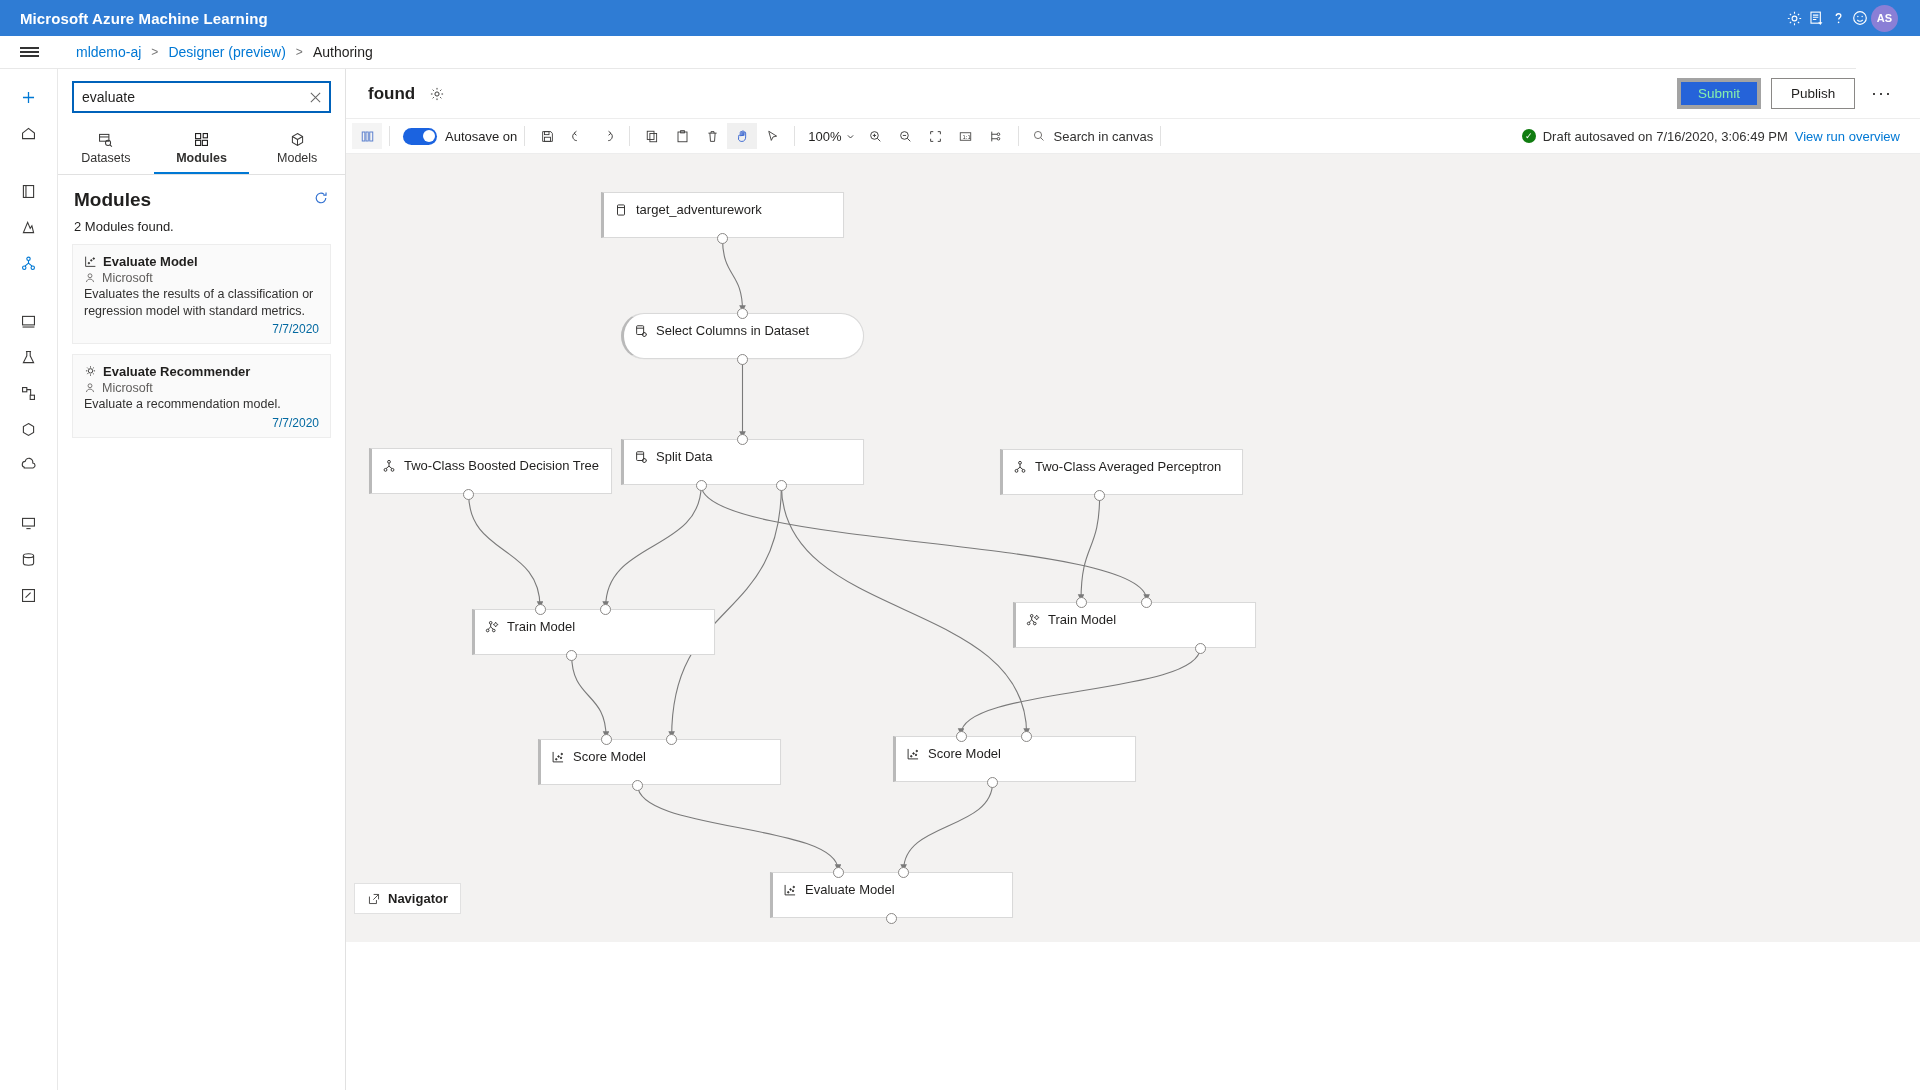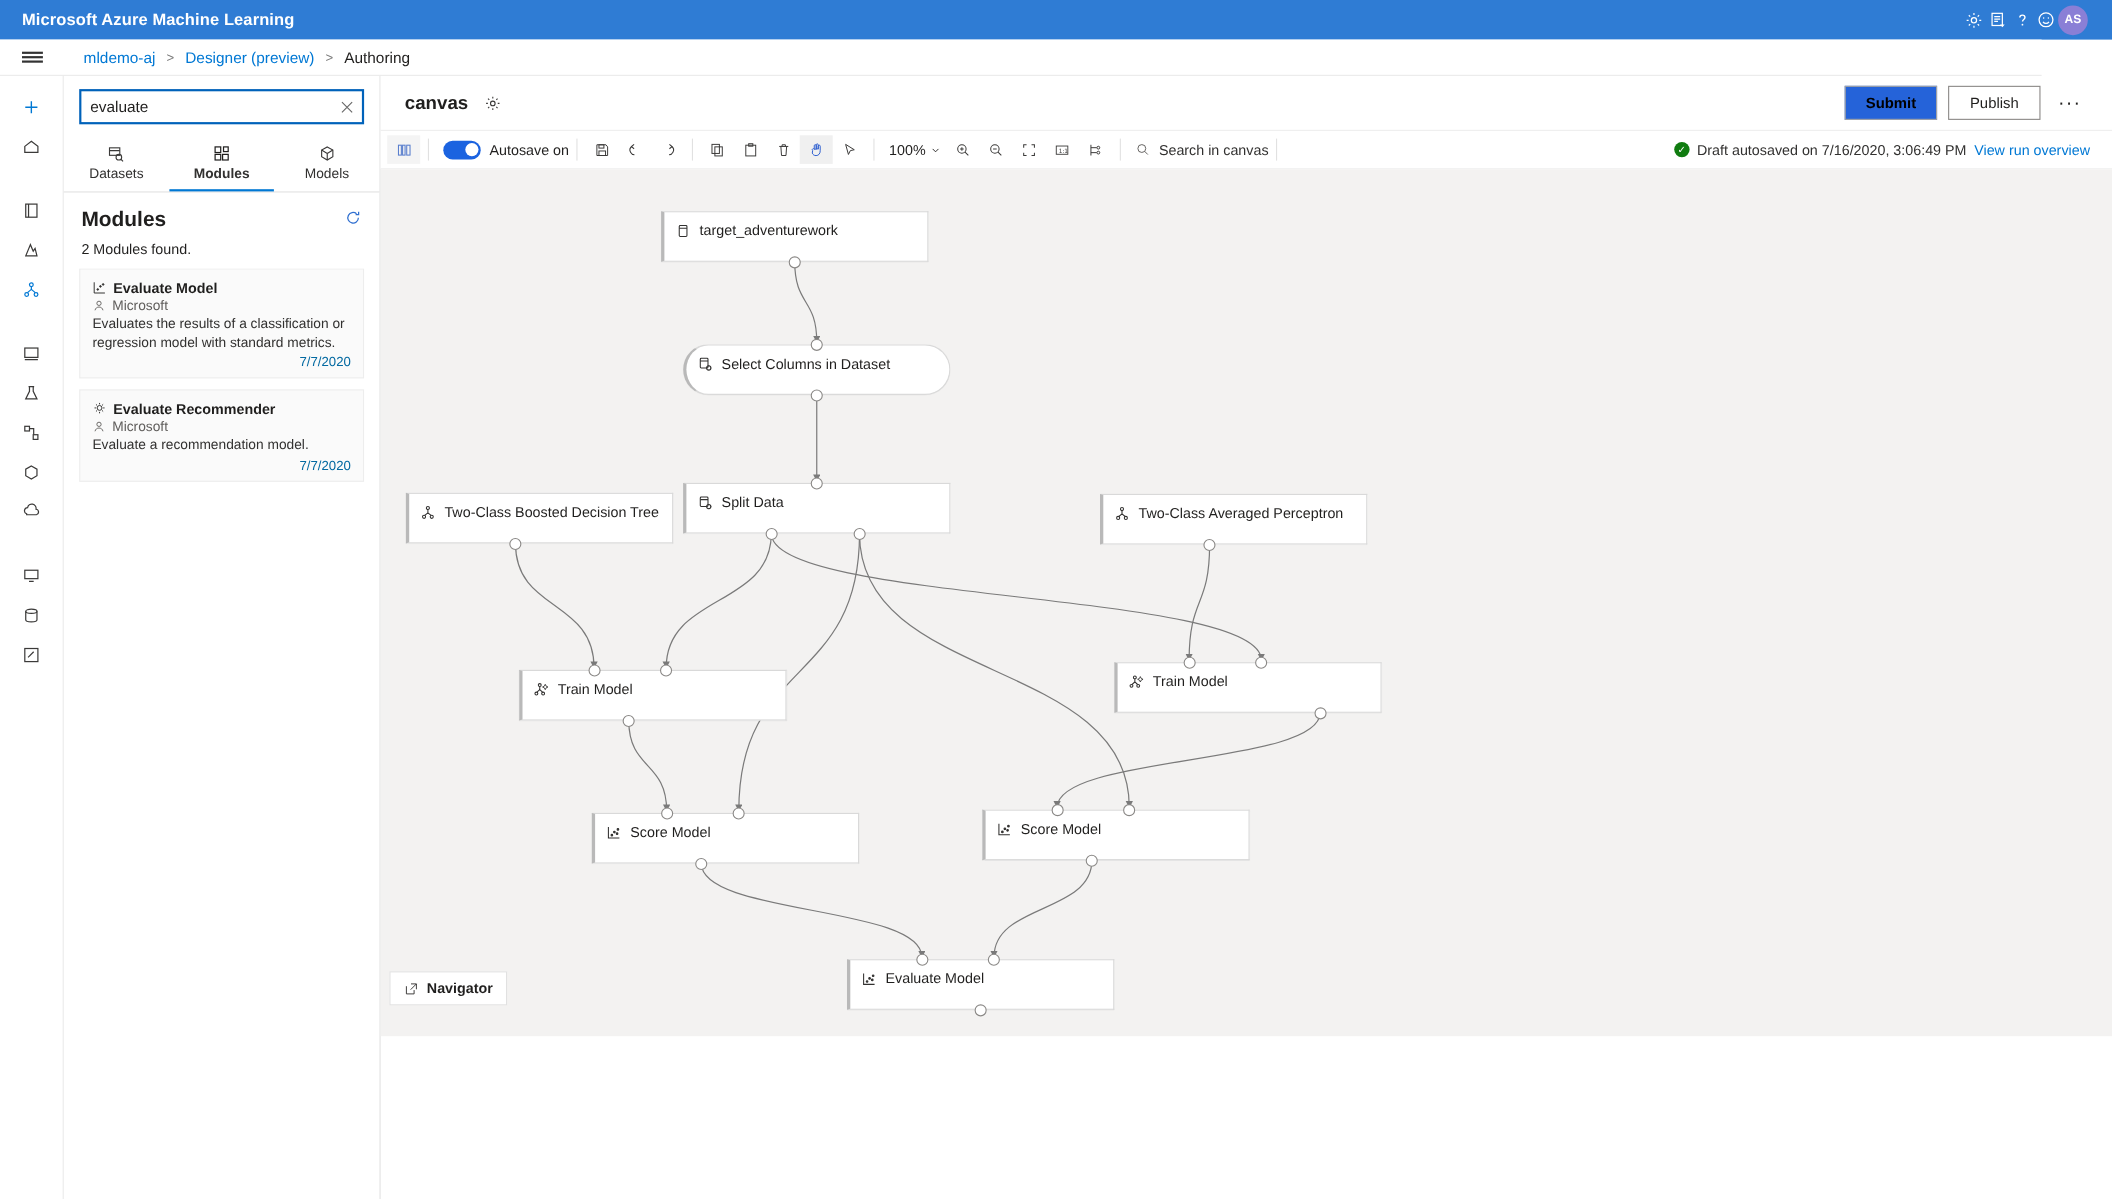--- a/index.html
+++ b/index.html
@@ -94,21 +94,21 @@
     background: #fff; border-bottom: 1px solid #ededed; display: flex; align-items: center;
   }
   .pipe-name { font-size: 17px; font-weight: bold; color: #201f1e; margin-left: 22px; }
   .pipe-gear { margin-left: 14px; color: #3b3a39; cursor: pointer; display: flex; }
   .dsn-actions { margin-left: auto; display: flex; align-items: center; gap: 10px; padding-right: 22px; }
   .btn {
     height: 31px; min-width: 84px; padding: 0 16px; font-size: 13.5px;
     font-family: "Liberation Sans", sans-serif; cursor: pointer;
     display: flex; align-items: center; justify-content: center;
   }
-  .btn-primary { background: #2563d9; color: #000000; border: 1px solid #a3a3a3; font-weight: bold; }
+  .btn-primary { background: #2563d9; color: #86efac; border: 4px solid #a3a3a3; }
   .btn-secondary { background: #fff; color: #201f1e; border: 1px solid #8a8886; }
   .ellipsis-btn { font-size: 18px; color: #201f1e; padding: 0 6px; cursor: pointer; letter-spacing: 1px; }
 
   
   .toolbar {
     position: absolute; top: 119px; left: 346px; width: 1574px; height: 35px;
     background: #fff; border-bottom: 1px solid #ededed; display: flex; align-items: center;
   }
   .tool {
     width: 30px; height: 26px; display: flex; align-items: center; justify-content: center;
@@ -385,21 +385,21 @@
           </span>
           <span>Microsoft</span>
         </div>
         <div class="mod-desc">Evaluate a recommendation model.</div>
         <div class="mod-date">7/7/2020</div>
       </div>
     </div>
   </div>
 
   <div class="dsn-head">
-    <div class="pipe-name">canvas</div>
+    <div class="pipe-name">found</div>
     <div class="pipe-gear">
       <svg width="16" height="16" viewBox="0 0 20 20" fill="none" stroke="currentColor" stroke-width="1.25">
         <circle cx="10" cy="10" r="2.6"></circle>
         <path d="M10 2.4v2M10 15.6v2M2.4 10h2M15.6 10h2M4.6 4.6L6 6M14 14l1.4 1.4M15.4 4.6L14 6M6 14l-1.4 1.4"></path>
       </svg>
     </div>
     <div class="dsn-actions">
       <div class="btn btn-primary">Submit</div>
       <div class="btn btn-secondary">Publish</div>
       <div class="ellipsis-btn">···</div>

